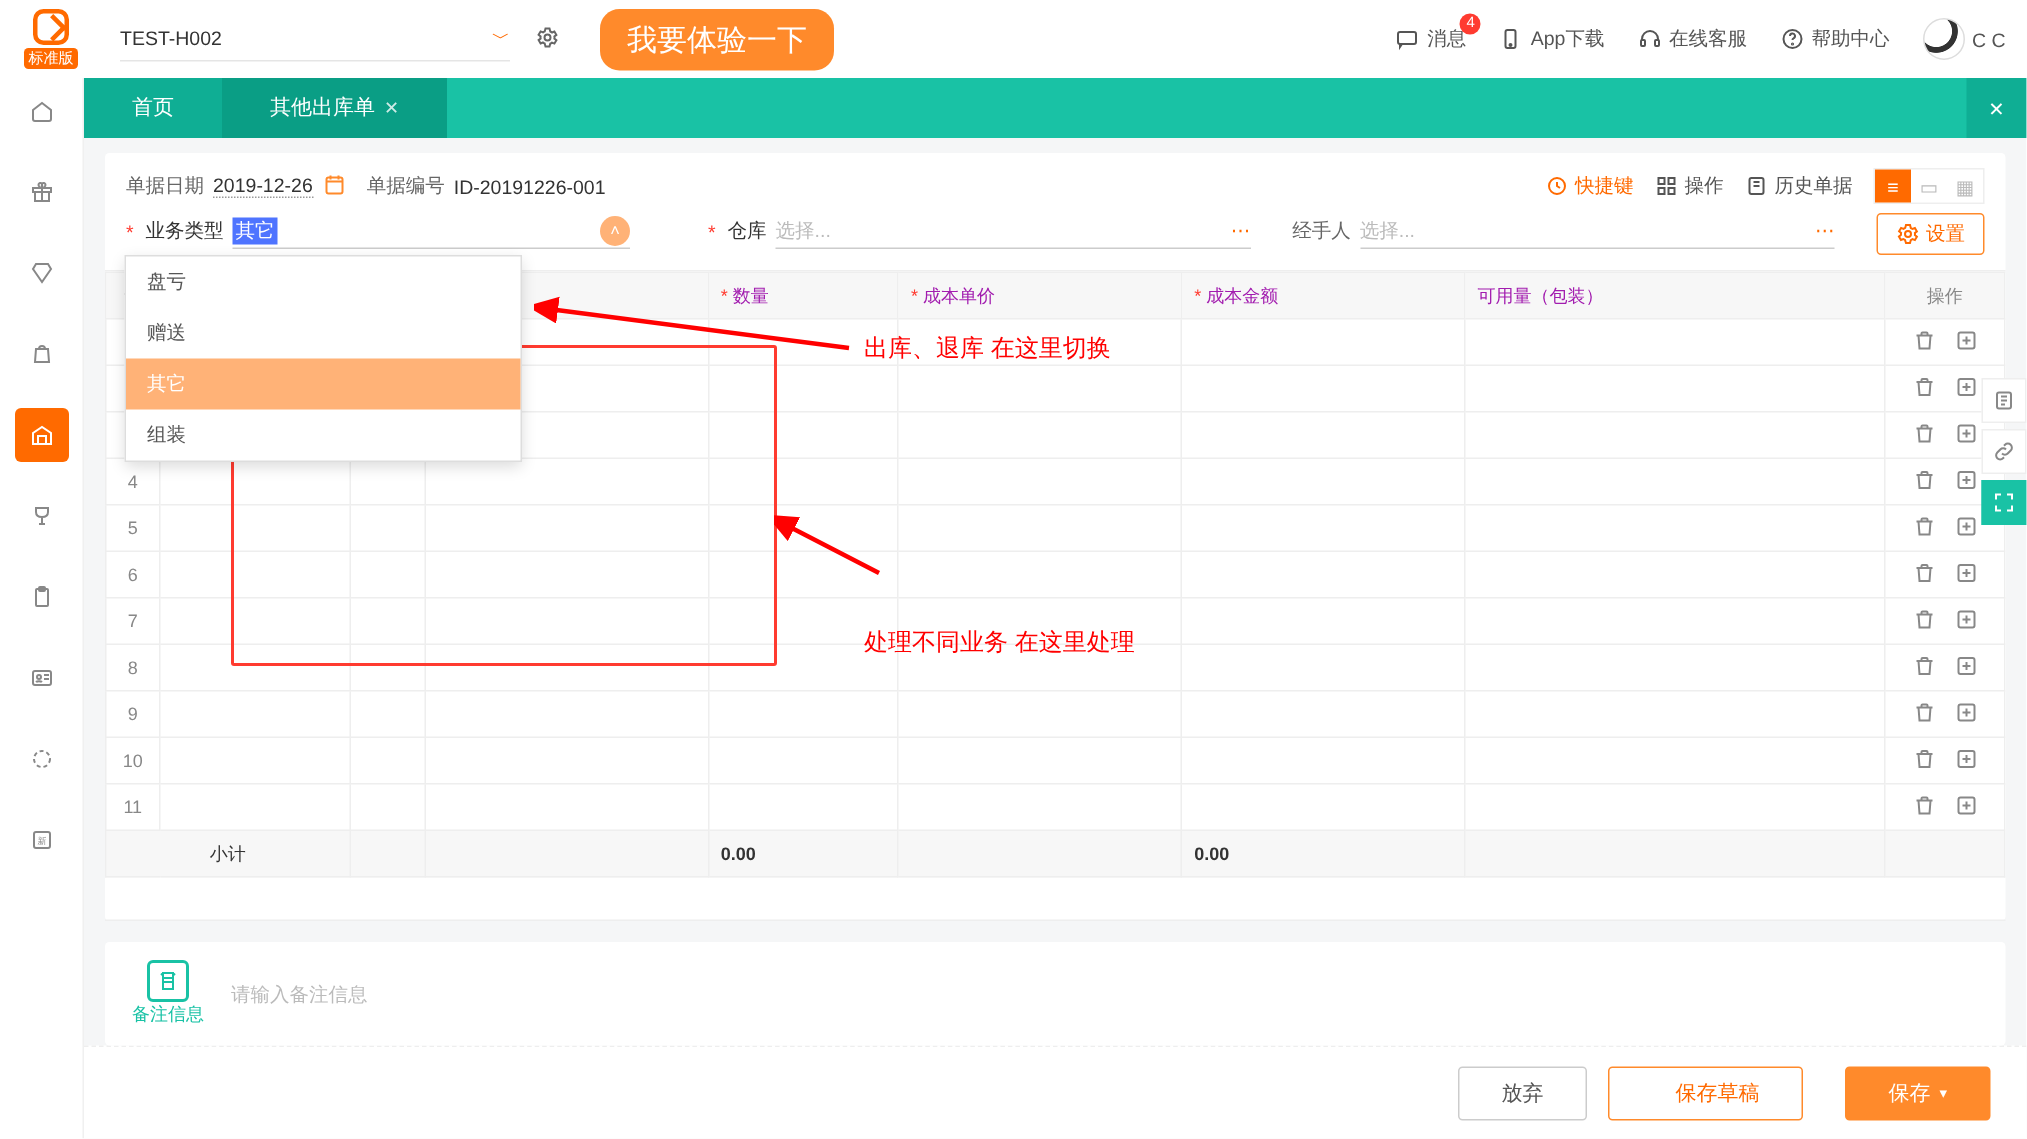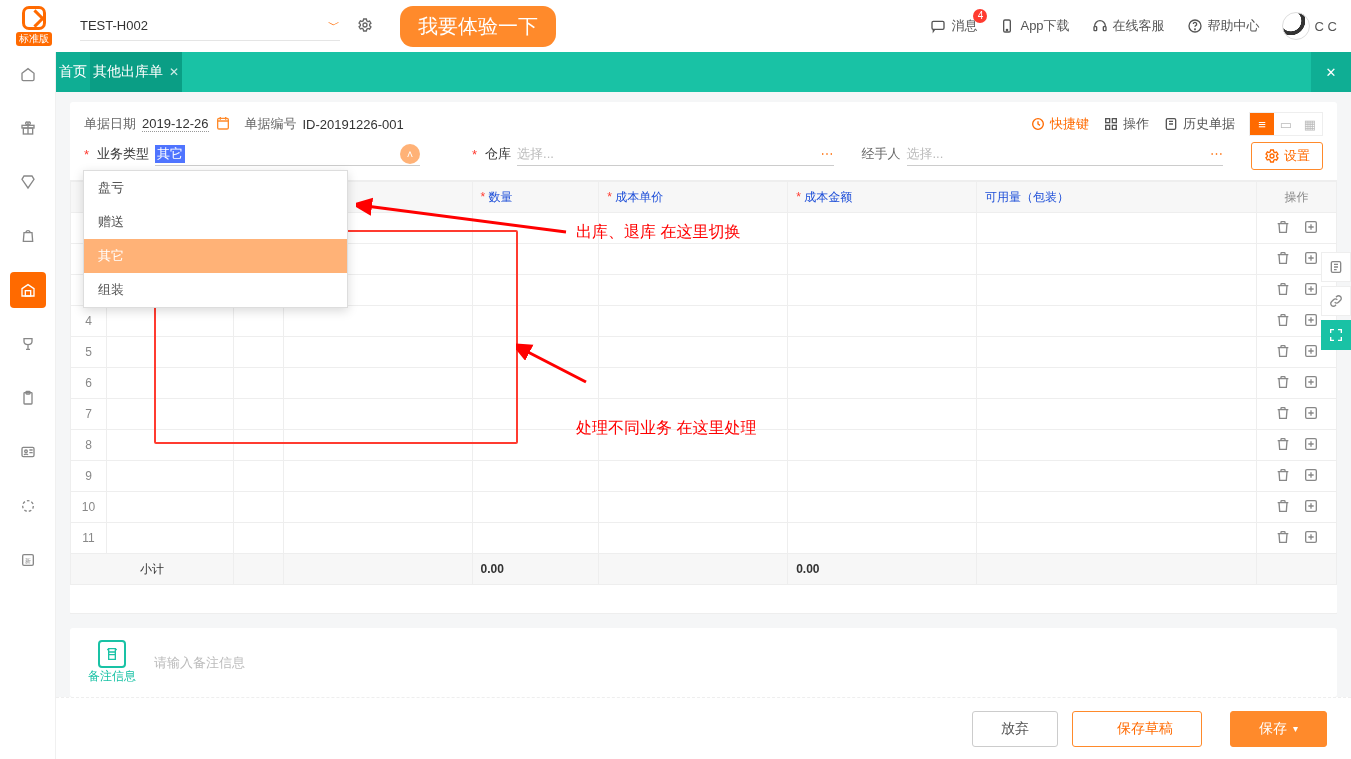--- a/index.html
+++ b/index.html
@@ -23,21 +23,21 @@
 
   
   .body { flex:1; display:flex; min-height:0; }
   .side { width:56px; background:#fff; border-right:1px solid #f0f0f0; display:flex; flex-direction:column; align-items:center; padding-top:4px; gap:18px; flex-shrink:0;}
   .side .sitm { width:36px; height:36px; display:flex; align-items:center; justify-content:center; color:#888; border-radius:4px;}
   .side .sitm.active { background:#ff6a00; color:#fff;}
   .main { flex:1; display:flex; flex-direction:column; min-width:0; background:#f5f6f7; position:relative;}
 
   
   .tabs { height:40px; background:#19c2a5; color:#fff; display:flex; align-items:stretch; flex-shrink:0;}
-  .tab { display:flex; align-items:center; padding:0 3px; font-size:14px; gap:6px;}
+  .tab { display:flex; align-items:center; padding:0 32px; font-size:14px; gap:6px;}
   .tab.home { background:#0fae94; }
   .tab.active { background:#0a9e85; }
   .tab .x { font-size:12px; opacity:.8;}
   .tabs .closebar { margin-left:auto; width:40px; display:flex; align-items:center; justify-content:center; background:#0fae94; cursor:pointer;}
 
   
   .content { flex:1; padding:10px 14px 0 14px; display:flex; flex-direction:column; min-height:0; position:relative;}
   .card { background:#fff; border-radius:3px; flex:1; display:flex; flex-direction:column; min-height:0;}
 
   
@@ -74,21 +74,21 @@
   .biztype-line .val { background:#4f74ff; color:#fff; padding:0 2px; font-size:13px;}
   .biztype-line .carrot { margin-left:auto; width:20px; height:20px; border-radius:50%; background:#ffb277; color:#fff; display:flex; align-items:center; justify-content:center; font-size:11px;}
   .dd { position:absolute; top:28px; left:-1px; width:265px; background:#fff; border:1px solid #ddd; box-shadow:0 3px 10px rgba(0,0,0,.15); z-index:5;}
   .dd .opt { padding:8px 14px; color:#555; }
   .dd .opt.active { background:#ffb277; color:#fff;}
 
   
   .tbl-wrap { flex:1; overflow:auto; border-top:1px solid #eee; border-bottom:1px solid #eee; margin:0 0 0 0;}
   table { width:100%; border-collapse:collapse; font-size:12px; }
   th, td { border:1px solid #eee; padding:0 8px; height:31px; text-align:left; background:#fff;}
-  thead th { background:#f7f7f7; color:#1d4ed8; font-weight:500; position:sticky; top:0; }
+  thead th { background:#f7f7f7; color:#a21caf; font-weight:500; position:sticky; top:0; }
   th.reqh:before { content:"* "; color:#ff3b30;}
   td.idx, th.idx { width:36px; text-align:center; color:#888;}
   th.gearh { width:36px; text-align:center;}
   th.op, td.op { width:80px; text-align:center; color:#888;}
   tfoot td { background:#f7f7f7; font-weight:500;}
   tfoot td.num { text-align:left; font-weight:bold;}
   .op svg, .op .icn { display:inline-block; margin:0 3px; color:#888;}
 
   
   .remark { background:#fff; margin-top:14px; display:flex; align-items:center; padding:12px 18px; gap:18px; border-radius:3px;}

